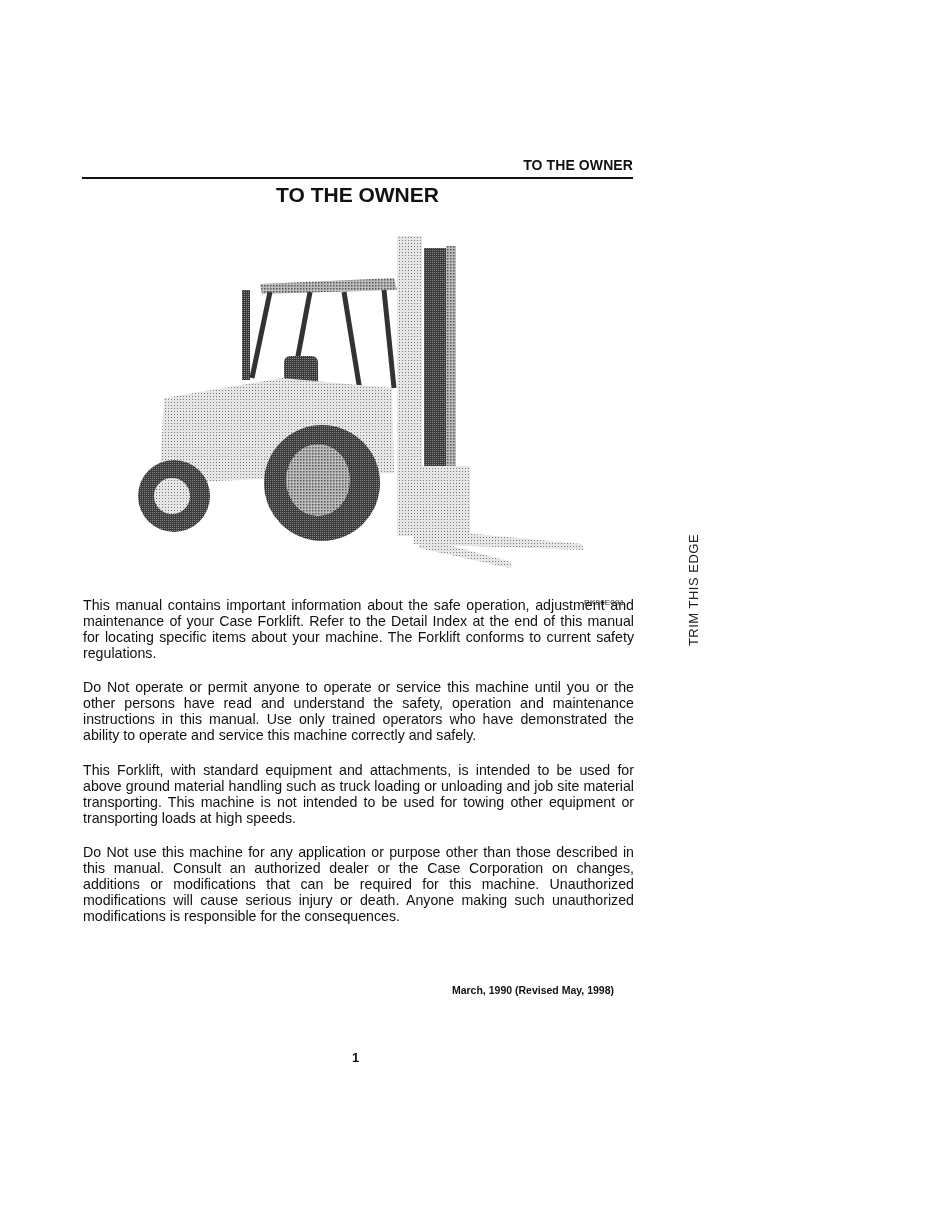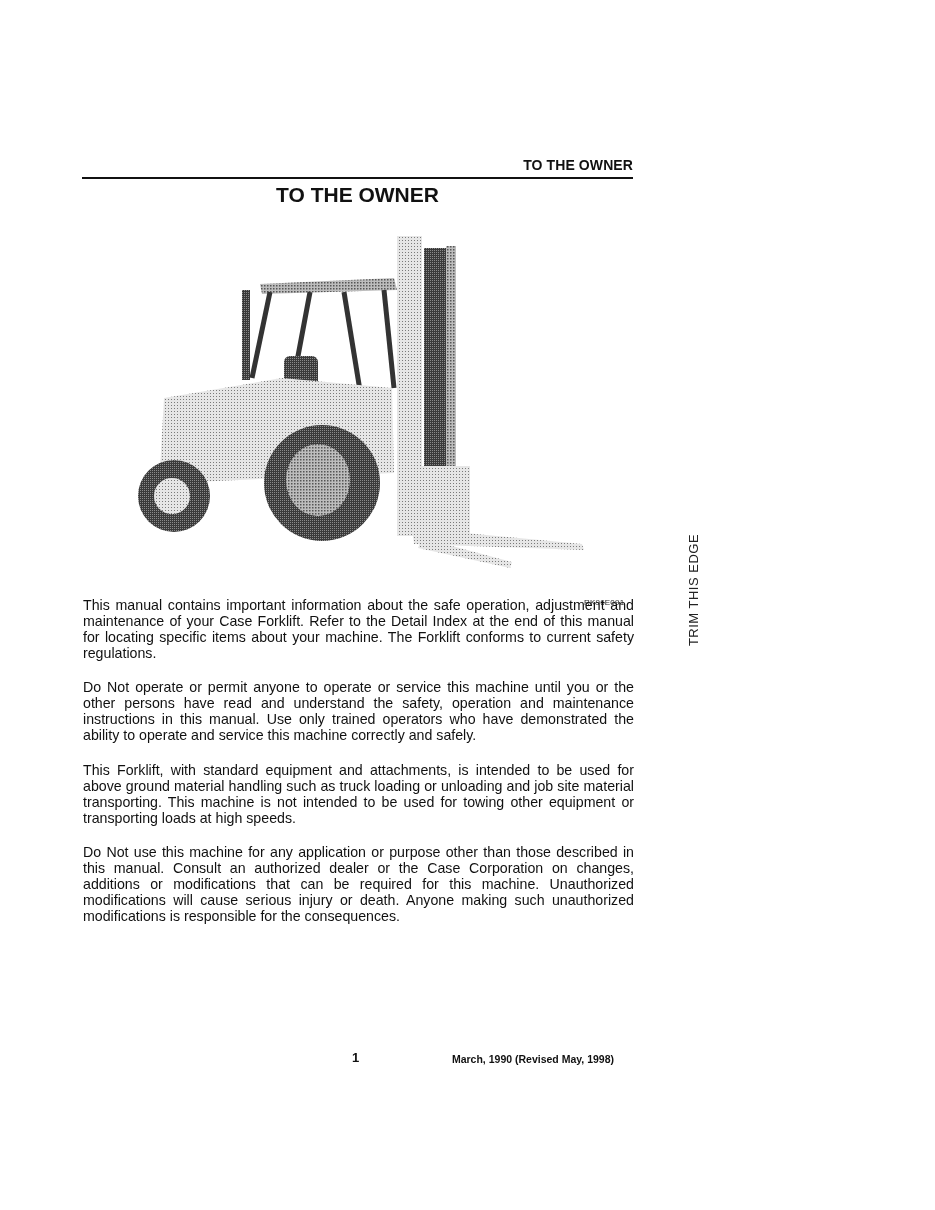--- a/index.html
+++ b/index.html
@@ -26,21 +26,21 @@
   .fig-caption {
     position: absolute; left: 584px; top: 574px;
     font-size: 8px; color: #222; letter-spacing: 0.2px; margin-top: 24px;
   }
   .body-text {
     position: absolute; left: 83px; top: 597px; width: 551px;
     font-size: 14.2px; line-height: 16px; text-align: justify;
   }
   .body-text p { margin: 0 0 18.3px 0; }
   .revision {
-    position: absolute; left: 300px; top: 1053px; width: 314px;
+    position: absolute; left: 300px; top: 984px; width: 314px;
     text-align: right; font-weight: bold; font-size: 10.5px;
   }
   .page-number {
     position: absolute; left: 352px; top: 1050px;
     font-weight: bold; font-size: 13px;
   }
   .trim-edge {
     position: absolute; left: 693px; top: 590px;
     transform: translate(-50%, -50%) rotate(-90deg);
     font-size: 13px; white-space: nowrap; letter-spacing: 0.5px; color: #222;

